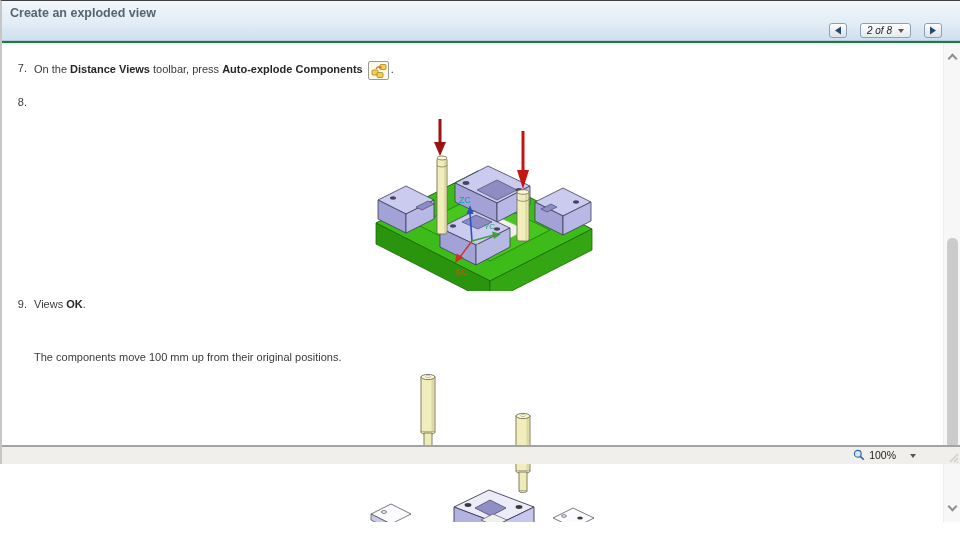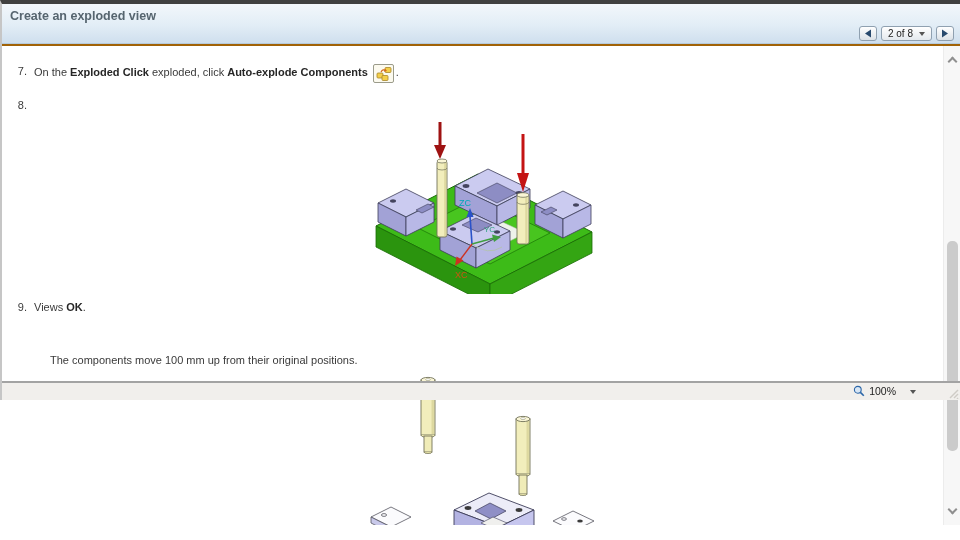--- a/index.html
+++ b/index.html
@@ -1,39 +1,39 @@
 <!DOCTYPE html>
 <html><head>
 <meta charset="utf-8">
 <style>
   * { box-sizing: border-box; margin: 0; padding: 0; }
   html,body { width:960px; height:540px; overflow:hidden; background:#fff;
               font-family:"Liberation Sans", sans-serif; }
-  .window { position:absolute; inset:0; width:960px; height:400px;
-            border-top:4px solid #404040; border-left:2px solid #c6c6c6; background:#a16207; }
+  .window { position:absolute; inset:0; width:960px; height:464px;
+            border-top:1px solid #404040; border-left:2px solid #c6c6c6; background:#15803d; }
   
   .titlebar { position:absolute; top:0; left:0; right:0; height:40px;
               background:linear-gradient(to bottom,#f2f7fb 0%,#e2edf6 55%,#cfdfee 100%);
               border-bottom:1px solid #b6cbdd; }
   .title { position:absolute; top:5px; left:8px; font-size:12.5px; font-weight:bold; color:#56656f; }
-  .nav { position:absolute; top:22px; right:6px; display:flex; align-items:center; gap:4px; }
+  .nav { position:absolute; top:22px; right:18px; display:flex; align-items:center; gap:13px;font-style:italic; }
   .nav-btn { width:18px; height:15px; border:1px solid #8fa0b0; border-radius:3px;
              background:linear-gradient(to bottom,#ffffff,#dbe1e7);
              display:flex; align-items:center; justify-content:center; cursor:pointer; }
   .nav-dd { height:15px; border:1px solid #8fa0b0; border-radius:3px;
             background:linear-gradient(to bottom,#ffffff,#e4e9ee);
             display:flex; align-items:center; gap:6px; padding:0 6px; font-size:10px; color:#222; cursor:pointer; }
   .caret-down { width:0; height:0; border-left:3.5px solid transparent; border-right:3.5px solid transparent;
                 border-top:4px solid #555; }
   
   .content { position:absolute; top:42px; left:0; width:941px; height:479px; background:#fff; overflow:hidden; }
   .step { position:absolute; left:5px; display:flex; font-size:11px; color:#3a3a3a; line-height:15px; }
   .step .num { width:20px; text-align:right; margin-right:7px; flex:none; }
   .step b { color:#262626; }
-  .substep { position:absolute; left:32px; font-size:11px; color:#3a3a3a;margin-left:16px; }
+  .substep { position:absolute; left:32px; font-size:11px; color:#3a3a3a; }
   .tb-icon { display:inline-block; width:21px; height:19px; border:1px solid #9b9b8b; border-radius:2px;
              background:#fcfaef; vertical-align:middle; margin:0 2px; }
   .fig { position:absolute; }
   svg text { font-family:"Liberation Sans", sans-serif; }
   
   .scrollbar { position:absolute; top:42px; right:0; width:17px; height:479px; background:#f7f7f7;
                border-left:1px solid #ececec; }
   .sb-thumb { position:absolute; left:3px; width:11px; top:195px; height:210px; background:#cbcbcb; border-radius:5px; }
   .chev { position:absolute; left:5px; width:7px; height:7px; border-top:2px solid #8f8f8f; border-right:2px solid #8f8f8f; }
   .chev.up { top:12px; transform:rotate(-45deg); }
@@ -68,21 +68,21 @@
           <polygon points="1,0.5 7,4.5 1,8.5" fill="#27496d"></polygon>
         </svg>
       </div>
     </div>
   </div>
 
   <div class="content">
 
     <div class="step" style="top:18px">
       <span class="num">7.</span>
-      <span class="txt"><span>On the </span><b>Exploded Click</b><span> exploded, click </span><b>Auto-explode Components</b>
+      <span class="txt"><span>On the </span><b>Distance Views</b><span> toolbar, press </span><b>Auto-explode Components</b>
         <span class="tb-icon"><svg width="19" height="17" viewBox="0 0 19 17">
           <rect x="3" y="8" width="6" height="5" rx="1" fill="#f4cf4a" stroke="#a8872a" stroke-width="0.8"></rect>
           <rect x="8" y="10.5" width="6" height="5" rx="1" fill="#f4cf4a" stroke="#a8872a" stroke-width="0.8"></rect>
           <rect x="11" y="2.5" width="6" height="5" rx="1" fill="#f4cf4a" stroke="#a8872a" stroke-width="0.8"></rect>
           <path d="M7,7 Q9,3.5 11.5,5.5" stroke="#d2691e" fill="none" stroke-width="1.2"></path>
           <polygon points="11,3.5 13,6 10,6.8" fill="#d2691e"></polygon>
         </svg></span><span>.</span>
       </span>
     </div>
 

